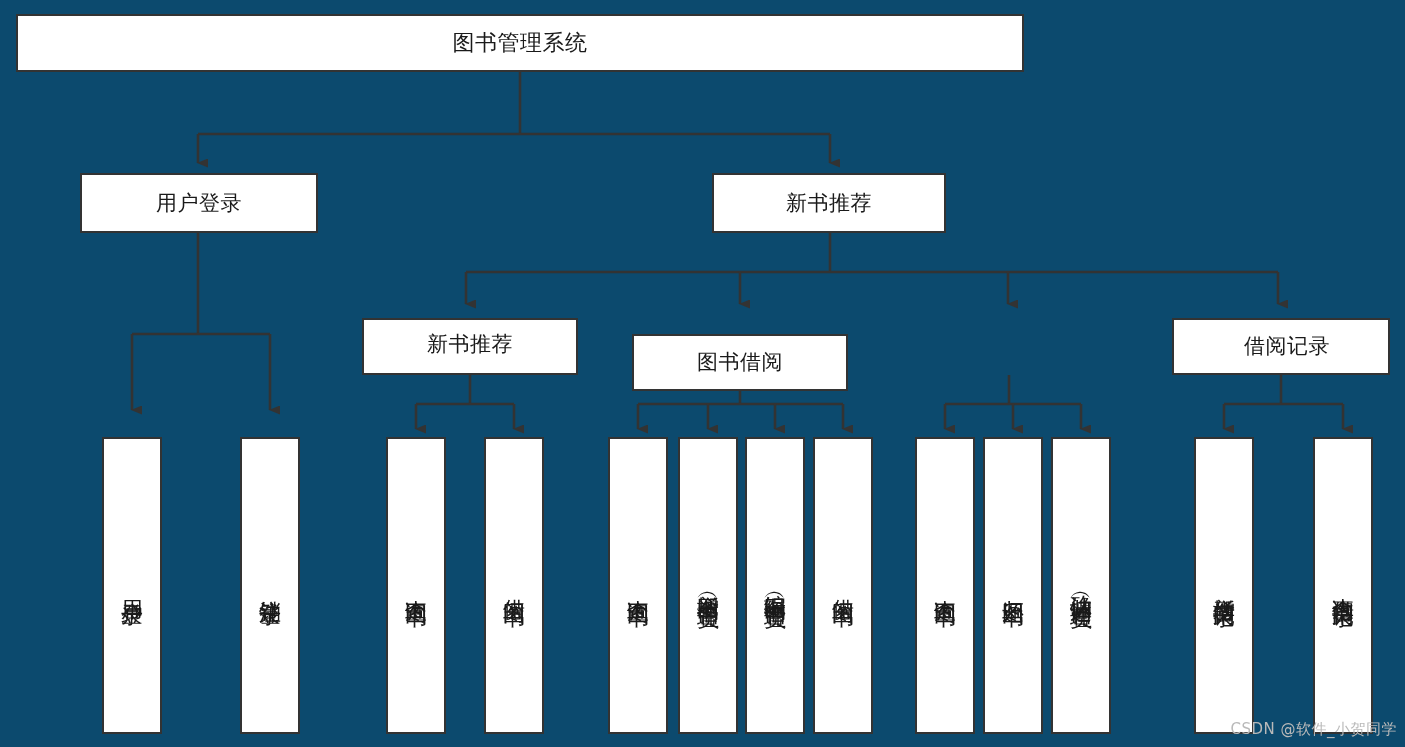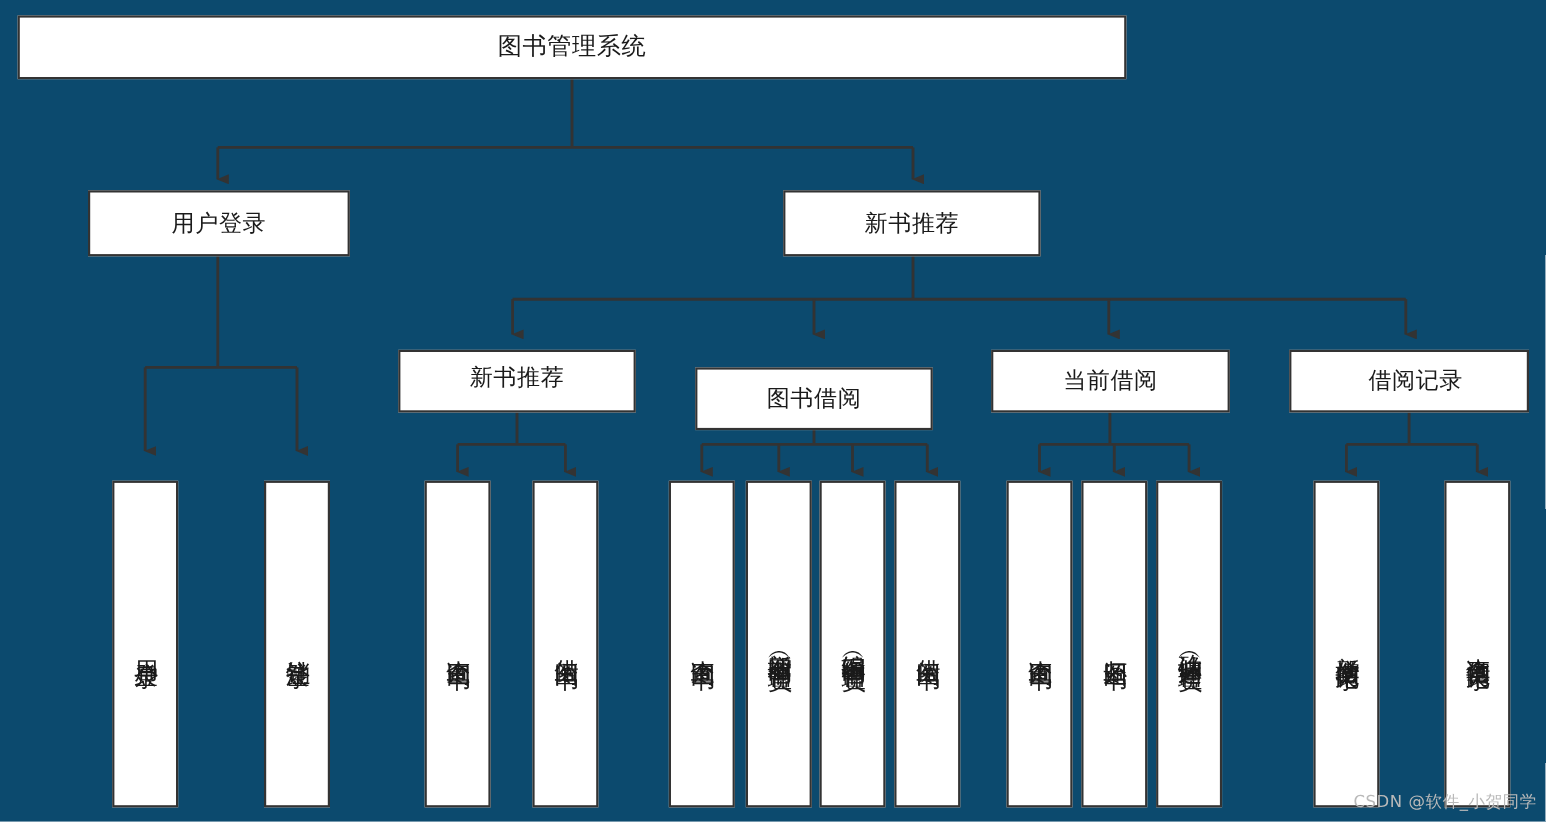--- a/index.html
+++ b/index.html
@@ -144,23 +144,20 @@
   </div>
 
   <div class="node horizontal" style="left:362px; top:318px; width:216px; height:57px;font-family:Liberation Mono, monospace;">
     <span class="node-label">新书推荐</span>
   </div>
 
   <div class="node horizontal" style="left:632px; top:334px; width:216px; height:57px;justify-content:center;">
     <span class="node-label">图书借阅</span>
   </div>
 
-  <div class="node horizontal" style="left:901px; top:318px; width:217px; height:57px;">
-    <span class="node-label">当前借阅</span>
-  </div>
 
   <div class="node horizontal" style="left:1172px; top:318px; width:218px; height:57px;padding-left:12px;">
     <span class="node-label">借阅记录</span>
   </div>
 
   <div class="node vertical" style="left:102px; top:437px; width:60px; height:297px;">
     <span class="node-label">用户登录</span>
   </div>
   <div class="node vertical" style="left:240px; top:437px; width:60px; height:297px;">
     <span class="node-label">注销登录</span>

